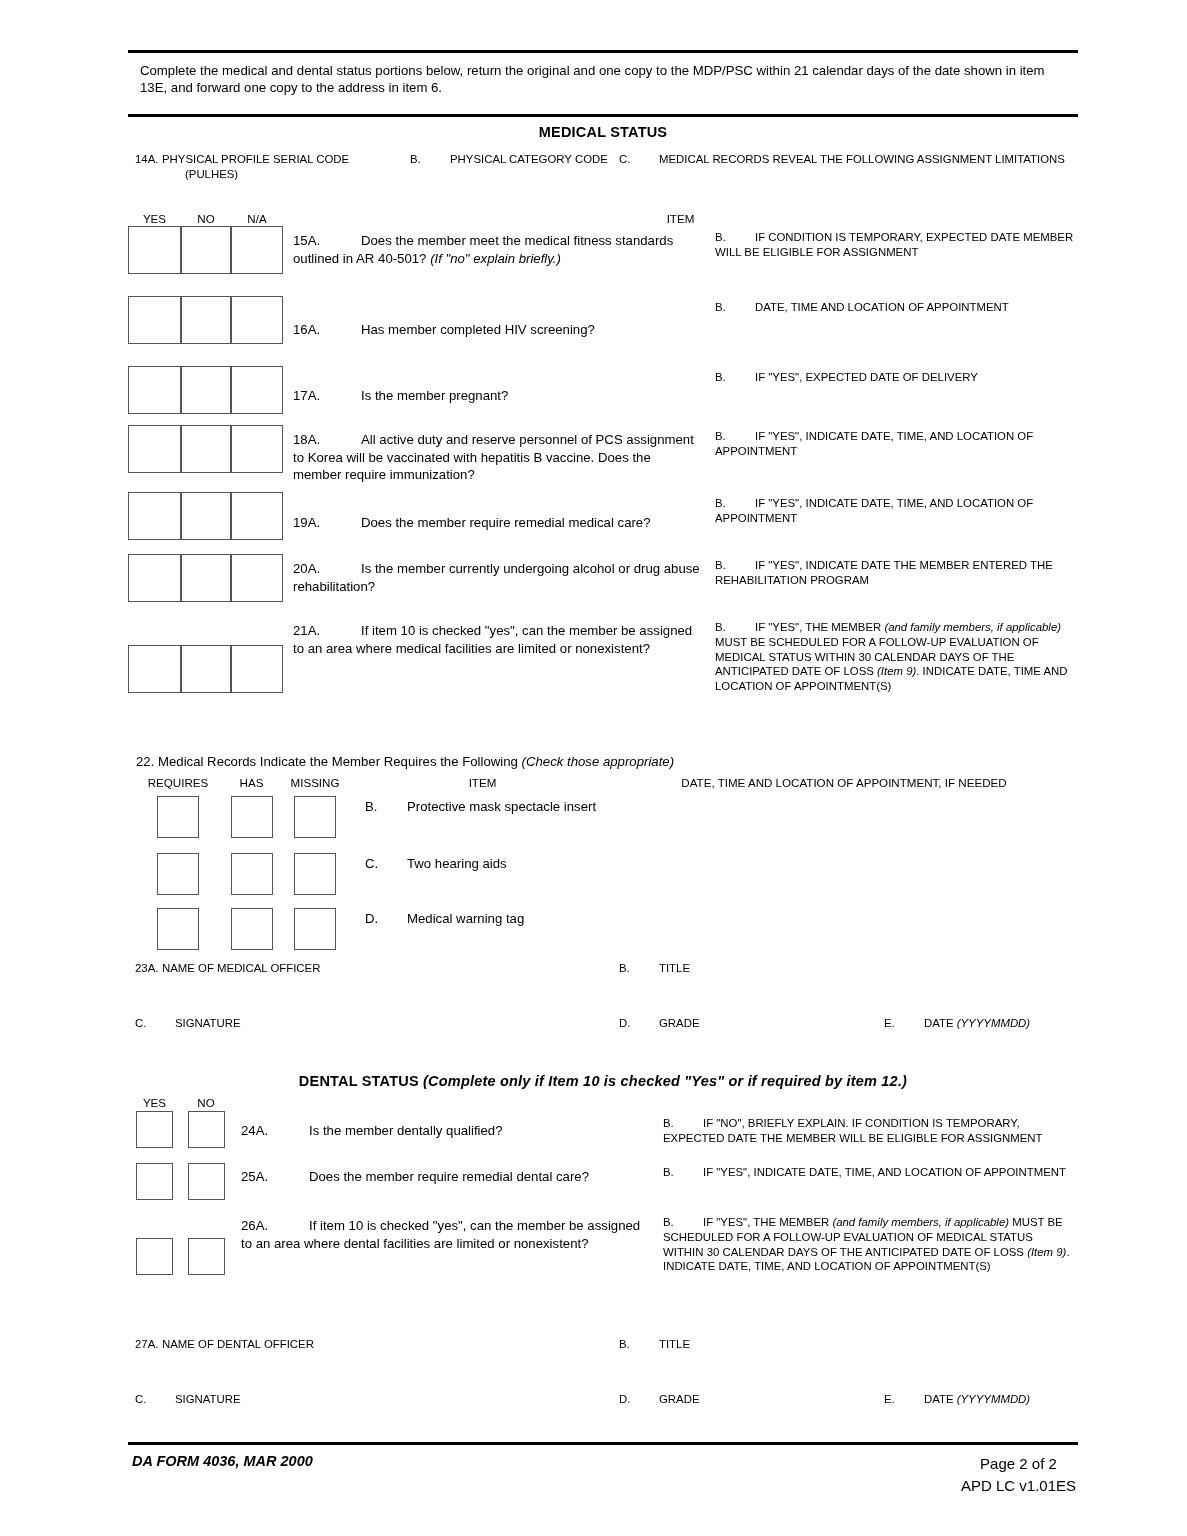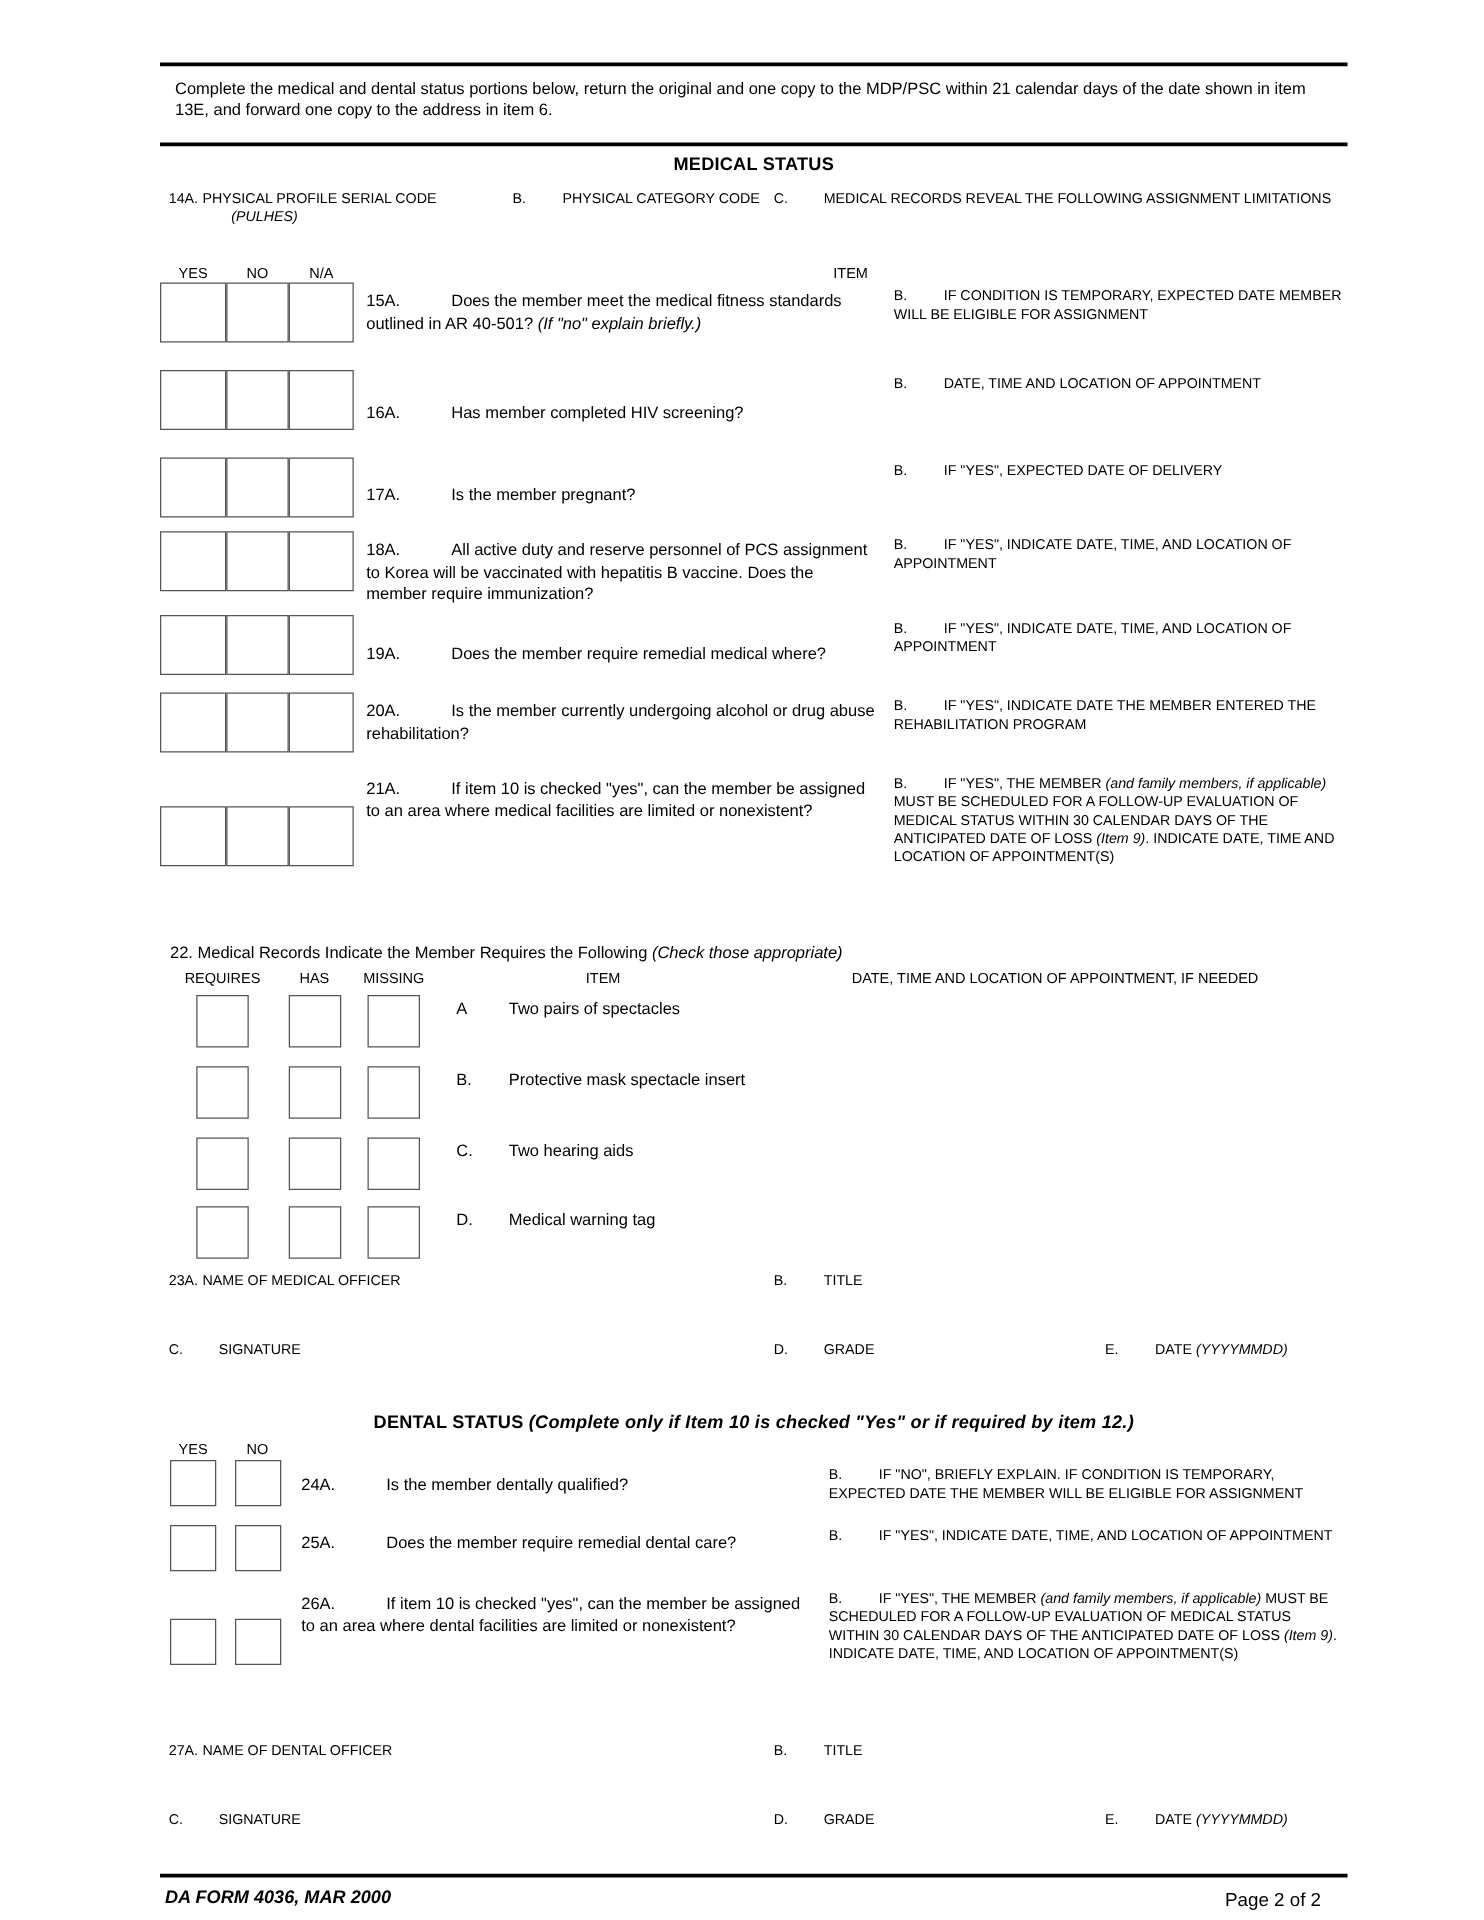--- a/index.html
+++ b/index.html
@@ -160,21 +160,21 @@
       <colgroup>
           <col style="width:275px">
           <col style="width:209px">
           <col style="width:466px">
         </colgroup>
       <tbody>
           <tr>
         <td class="bt2 bb">
           <div class="cap" style="height:56px">
             <span class="ltr-narrow">14A.</span><span>PHYSICAL PROFILE SERIAL CODE</span>
-            <div style="padding-left:50px;font-style:italic">(PULHES)</div>
+            <div style="padding-left:50px;">(PULHES)</div>
           </div>
         </td>
         <td class="bt2 bb bl">
           <div class="cap">
             <span class="ltr">B.</span><span>PHYSICAL CATEGORY CODE</span>
           </div>
         </td>
         <td class="bt2 bb bl">
           <div class="cap">
             <span class="ltr">C.</span><span>MEDICAL RECORDS REVEAL THE FOLLOWING ASSIGNMENT LIMITATIONS</span>
@@ -335,21 +335,21 @@
                 <div class="band"></div>
               </div>
             </td>
         <td class="bt2 bl">
           <div class="bandwrap">
                 <div class="band"></div>
               </div>
             </td>
         <td class="bt2 bl bb" style="height:62px">
           <div class="qtext" style="padding-top:23px">
-            <span class="num">19A.</span><span>Does the member require remedial medical where?</span>
+            <span class="num">19A.</span><span>Does the member require remedial medical care?</span>
           </div>
         </td>
         <td class="bt2 bl bb">
           <div class="cap">
             <span class="ltr">B.</span><span>IF "YES", INDICATE DATE, TIME, AND LOCATION OF APPOINTMENT</span>
           </div>
         </td>
       </tr>
 
       <tr>
@@ -425,43 +425,20 @@
       </colgroup>
       <tbody>
           <tr>
         <td class="bt2 bb colhead">REQUIRES</td>
         <td class="bt2 bb bl colhead">HAS</td>
         <td class="bt2 bb bl colhead">MISSING</td>
         <td class="bt2 bb bl colhead">ITEM</td>
         <td class="bt2 bb bl colhead">DATE, TIME AND LOCATION OF APPOINTMENT, IF NEEDED</td>
       </tr>
 
-      <tr>
-        <td class="bb" style="height:57px">
-          <div style="padding-top:7px">
-                <div class="sqbox"></div>
-              </div>
-            </td>
-        <td class="bb bl">
-          <div style="padding-top:7px">
-                <div class="sqbox"></div>
-              </div>
-            </td>
-        <td class="bb bl">
-          <div style="padding-top:7px">
-                <div class="sqbox"></div>
-              </div>
-            </td>
-        <td class="bb bl">
-          <div class="qtext" style="padding-top:9px">
-            <span class="num" style="min-width:42px">A</span><span>Two pairs of spectacles</span>
-          </div>
-        </td>
-        <td class="bb bl"></td>
-      </tr>
 
       <tr>
         <td class="bb" style="height:57px">
           <div style="padding-top:7px">
                 <div class="sqbox"></div>
               </div>
             </td>
         <td class="bb bl">
           <div style="padding-top:7px">
                 <div class="sqbox"></div>

